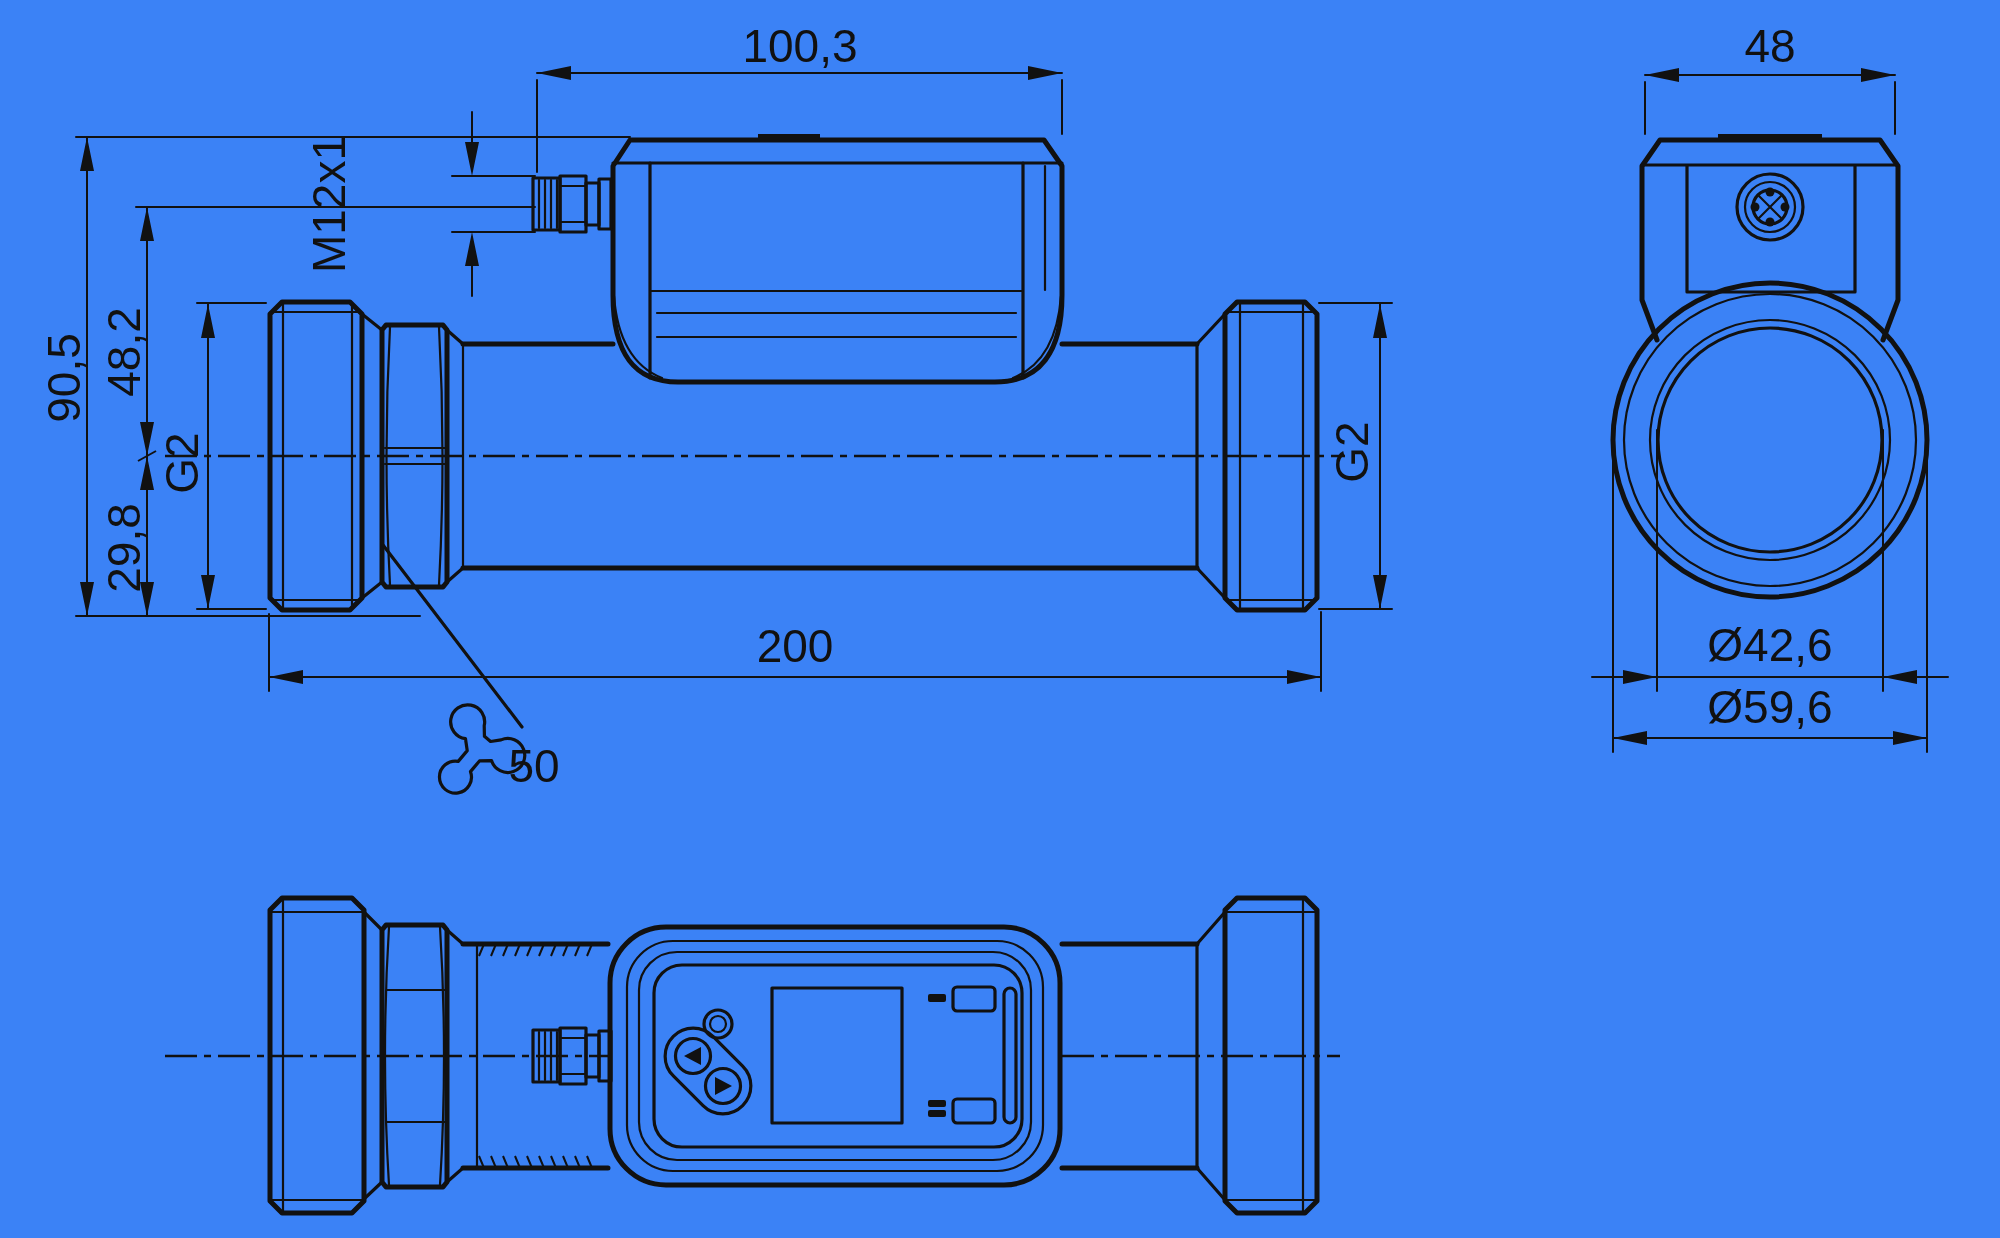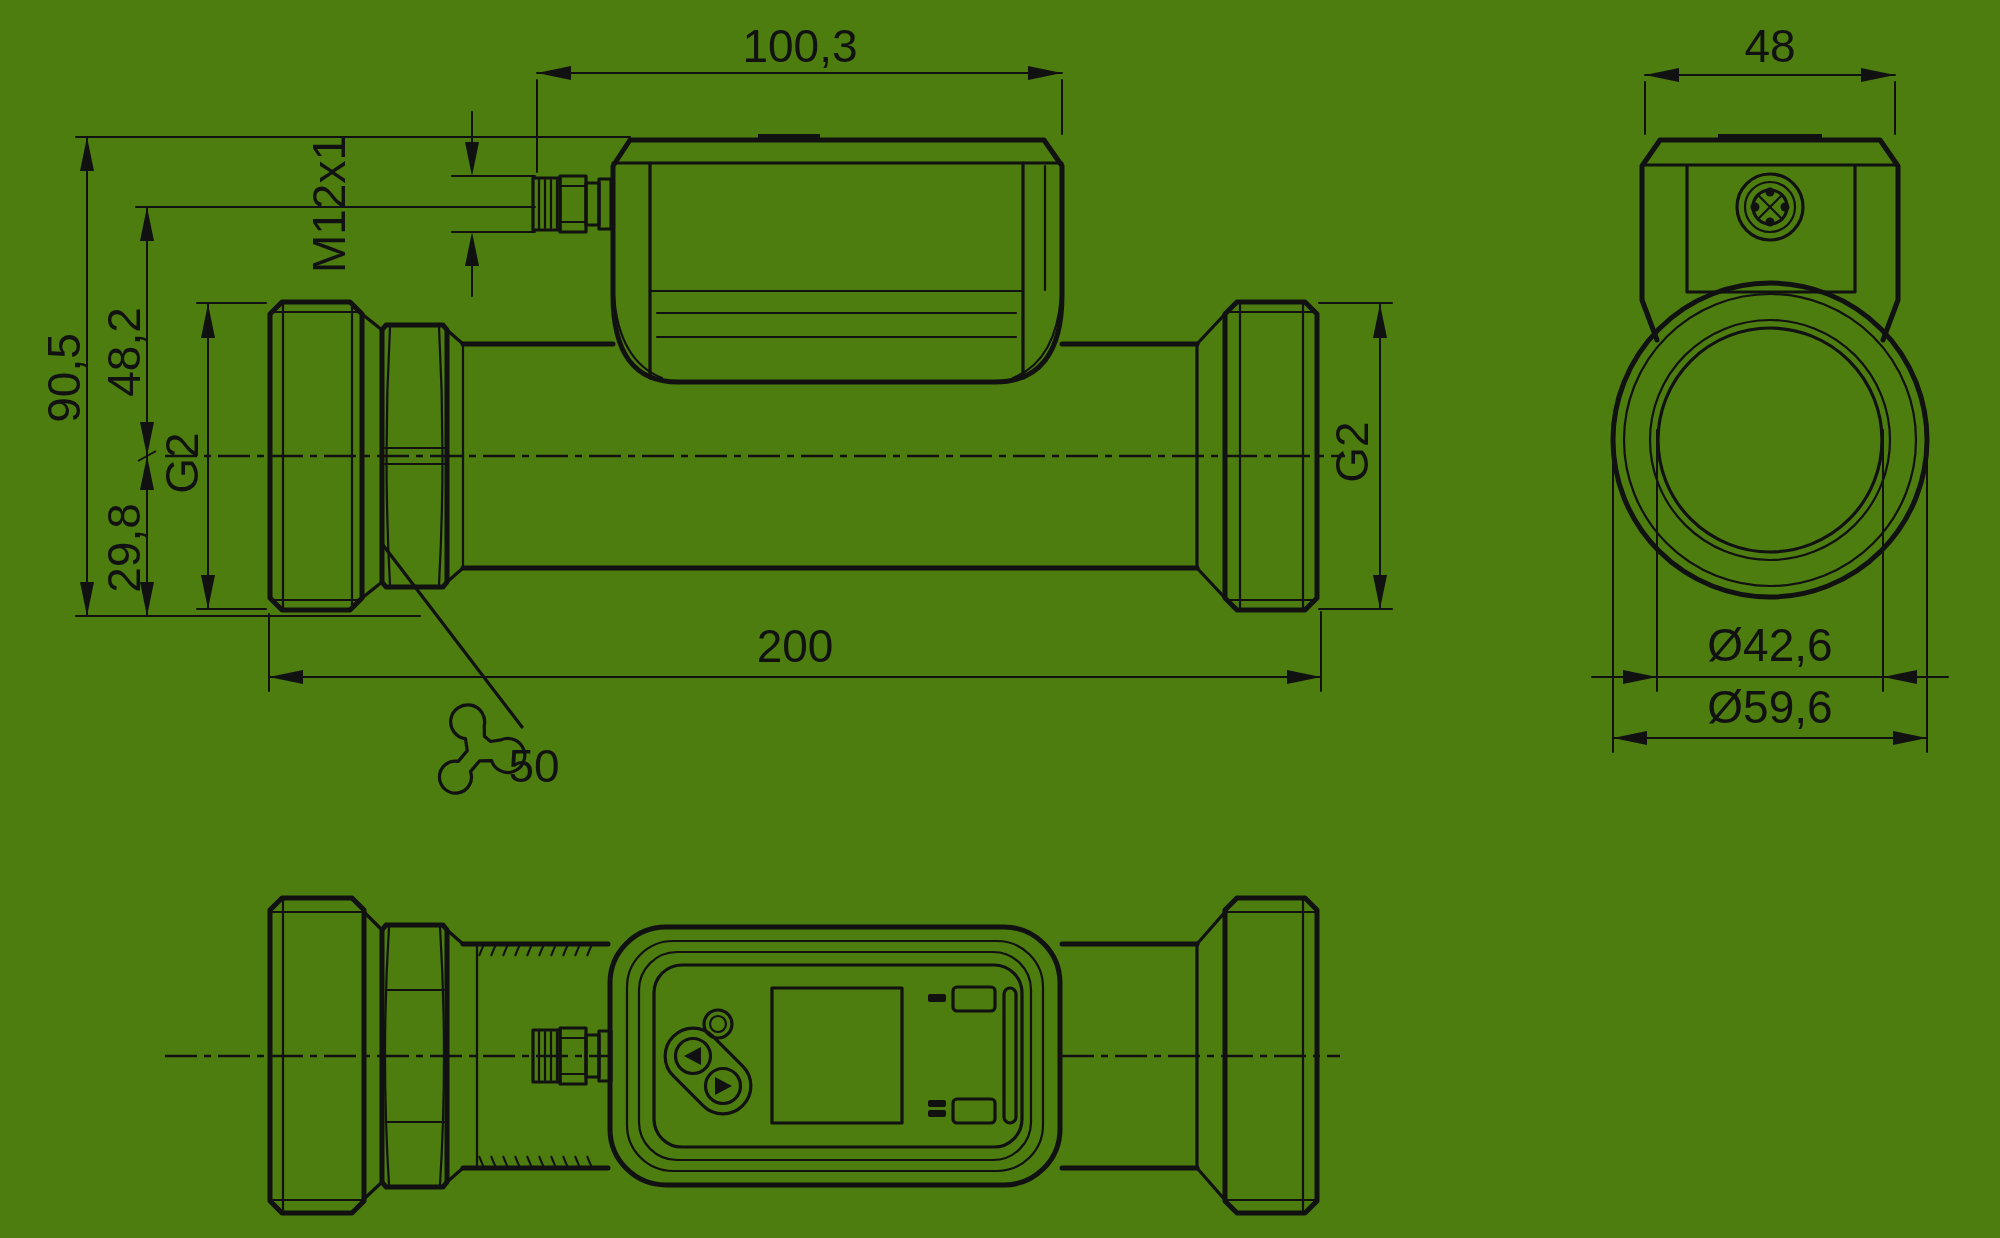--- a/index.html
+++ b/index.html
@@ -1,16 +1,16 @@
 <!DOCTYPE html>
 <html><head>
 <meta charset="utf-8">
 <style>
   html,body{margin:0;padding:0;background:#fff;}
-  .canvas{position:relative;width:2000px;height:1238px;background:#4d7c0f;overflow:hidden;}
+  .canvas{position:relative;width:2000px;height:1238px;background:#3b82f6;overflow:hidden;}
   svg{display:block;}
   text{font-family:"Liberation Sans","DejaVu Sans",sans-serif;font-size:46px;fill:#111;}
   .ol{stroke:#111;stroke-width:5;fill:none;stroke-linejoin:round;stroke-linecap:round;}
   .md{stroke:#111;stroke-width:3.2;fill:none;stroke-linejoin:round;stroke-linecap:round;}
   .tn{stroke:#111;stroke-width:2.2;fill:none;stroke-linecap:round;}
   .dim{stroke:#111;stroke-width:2;fill:none;stroke-linecap:round;}
   .arr{fill:#111;stroke:none;}
   .cl{stroke:#111;stroke-width:2.4;fill:none;stroke-dasharray:32 7 7 7;}
   .tick{stroke:#111;stroke-width:2;fill:none;}
   .fat{stroke:#111;stroke-width:6;fill:none;stroke-linecap:butt;}

